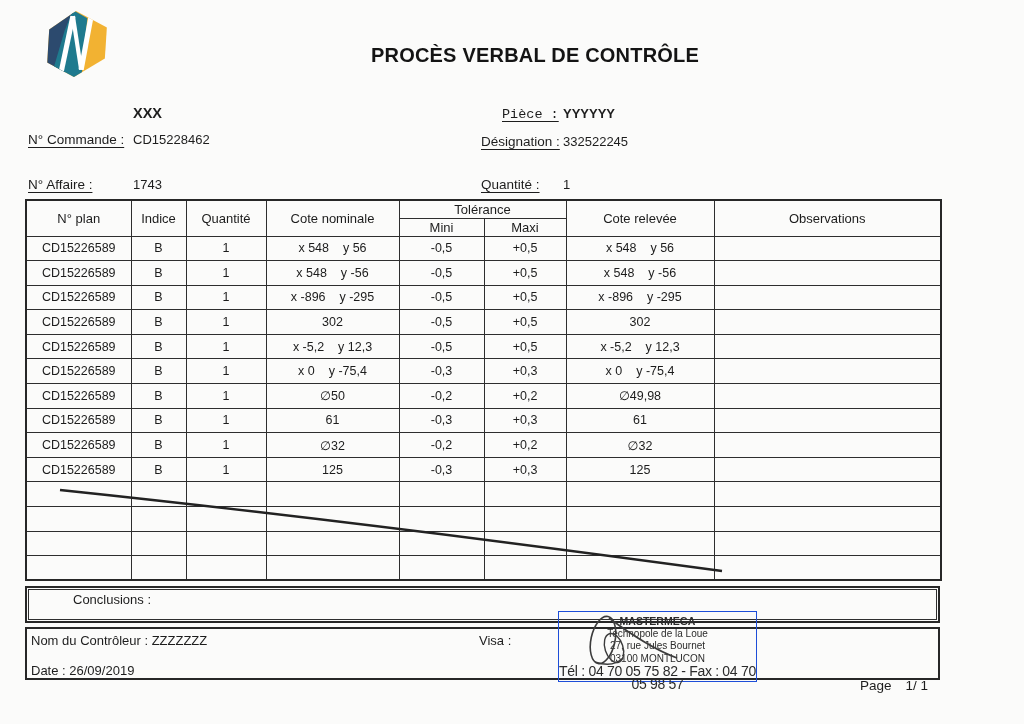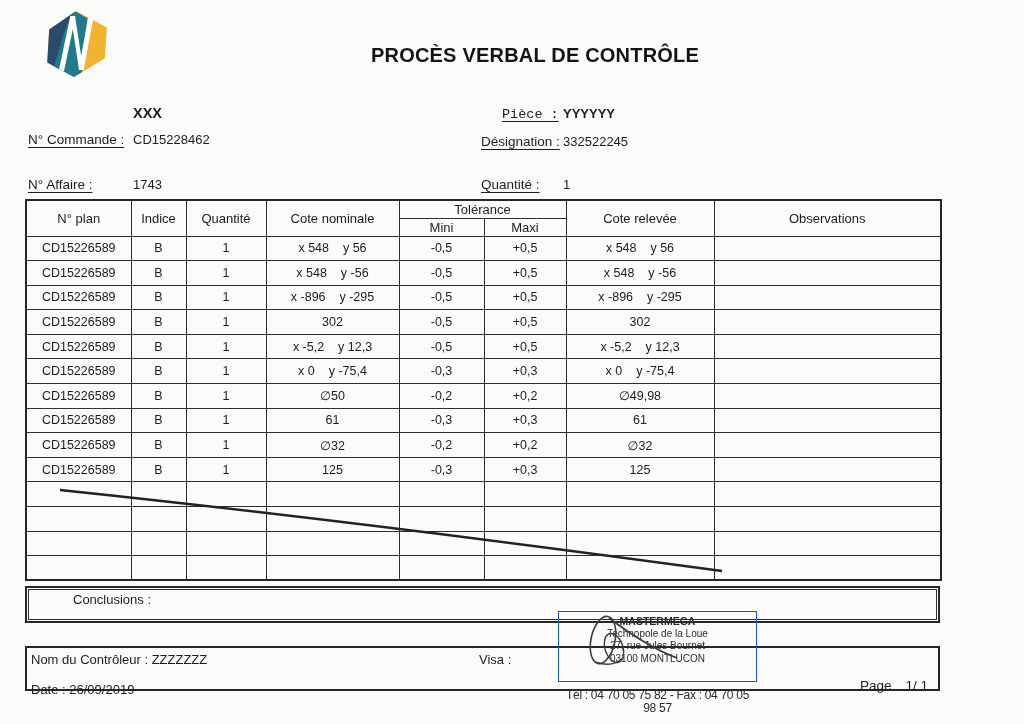--- a/index.html
+++ b/index.html
@@ -49,36 +49,36 @@
   .conclusions {
     left: 25px; top: 586px; width: 915px; height: 37px;
     border: 2px solid #272727;
   }
   .conclusions .inner { position: absolute; inset: 1px; border: 1px solid #2e2e2e; }
   .conclusions .lbl { position: absolute; left: 5px; top: 4px; font-size: 13px; margin-left: 41px; }
   .conclusions .txt { position: absolute; left: 113px; top: 3px; font-size: 13px; line-height: 17px; white-space: pre; }
 
   
   .bottom-box {
-    left: 25px; top: 646px; width: 915px; height: 45px;
+    left: 25px; top: 627px; width: 915px; height: 53px;
     border: 2px solid #272727;
   }
   .bottom-box .controleur { position: absolute; left: 4px; top: 4px; font-size: 13px; }
   .bottom-box .date { position: absolute; left: 4px; top: 34px; font-size: 13px; }
   .bottom-box .visa { position: absolute; left: 452px; top: 4px; font-size: 13px; }
 
   
   .stamp {
     left: 558px; top: 611px; width: 199px; height: 71px;
     border: 1px solid #1d4ed8; text-align: center;
     font-size: 10px; line-height: 12.5px; color: #2b2b2b;
     padding-top: 3px; background: transparent; z-index: 3;
   }
   .stamp .company { font-weight: bold; font-size: 10.5px; text-decoration: line-through; }
-  .stamp .tel { font-size: 12px; letter-spacing: -0.3px; margin-top: 24px; }
+  .stamp .tel { font-size: 14px; letter-spacing: -0.3px; }
   .signature { left: 565px; top: 608px; width: 150px; height: 72px; z-index: 4; pointer-events: none; }
 
   
   .page-footer { left: 860px; top: 678px; font-size: 13.5px; }
   .page-footer span { margin-right: 14px; }
 </style>
 </head>
 <body>
 
 <svg class="abs logo" viewBox="0 0 72 66">

